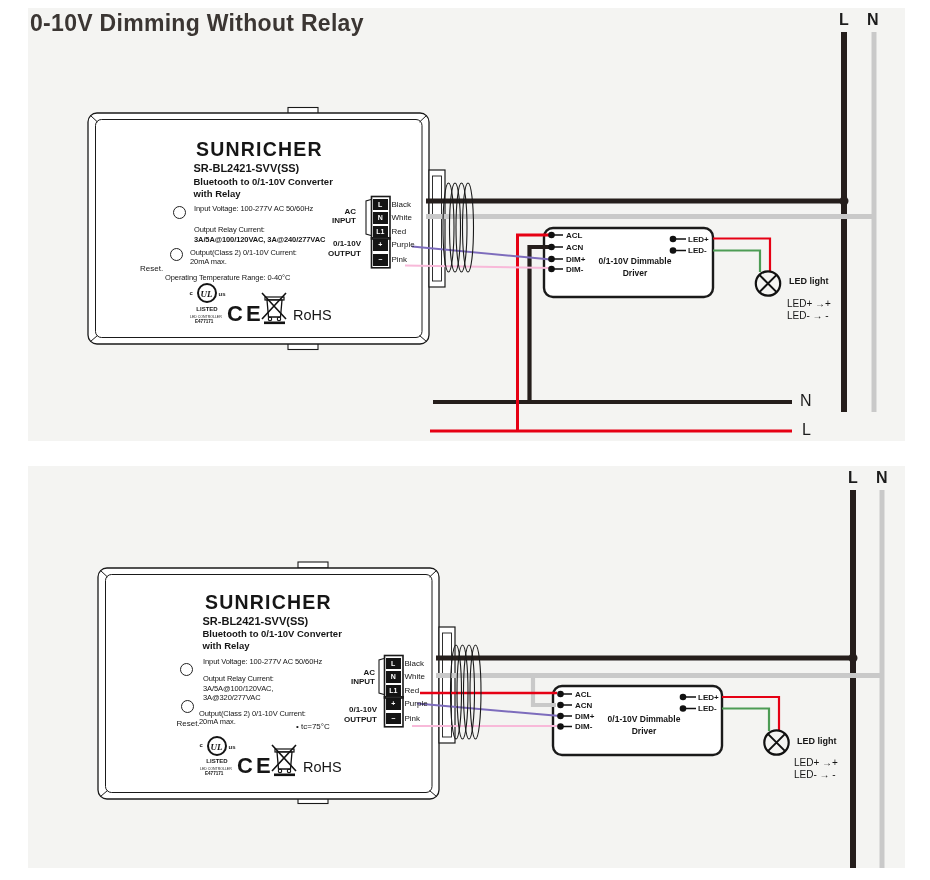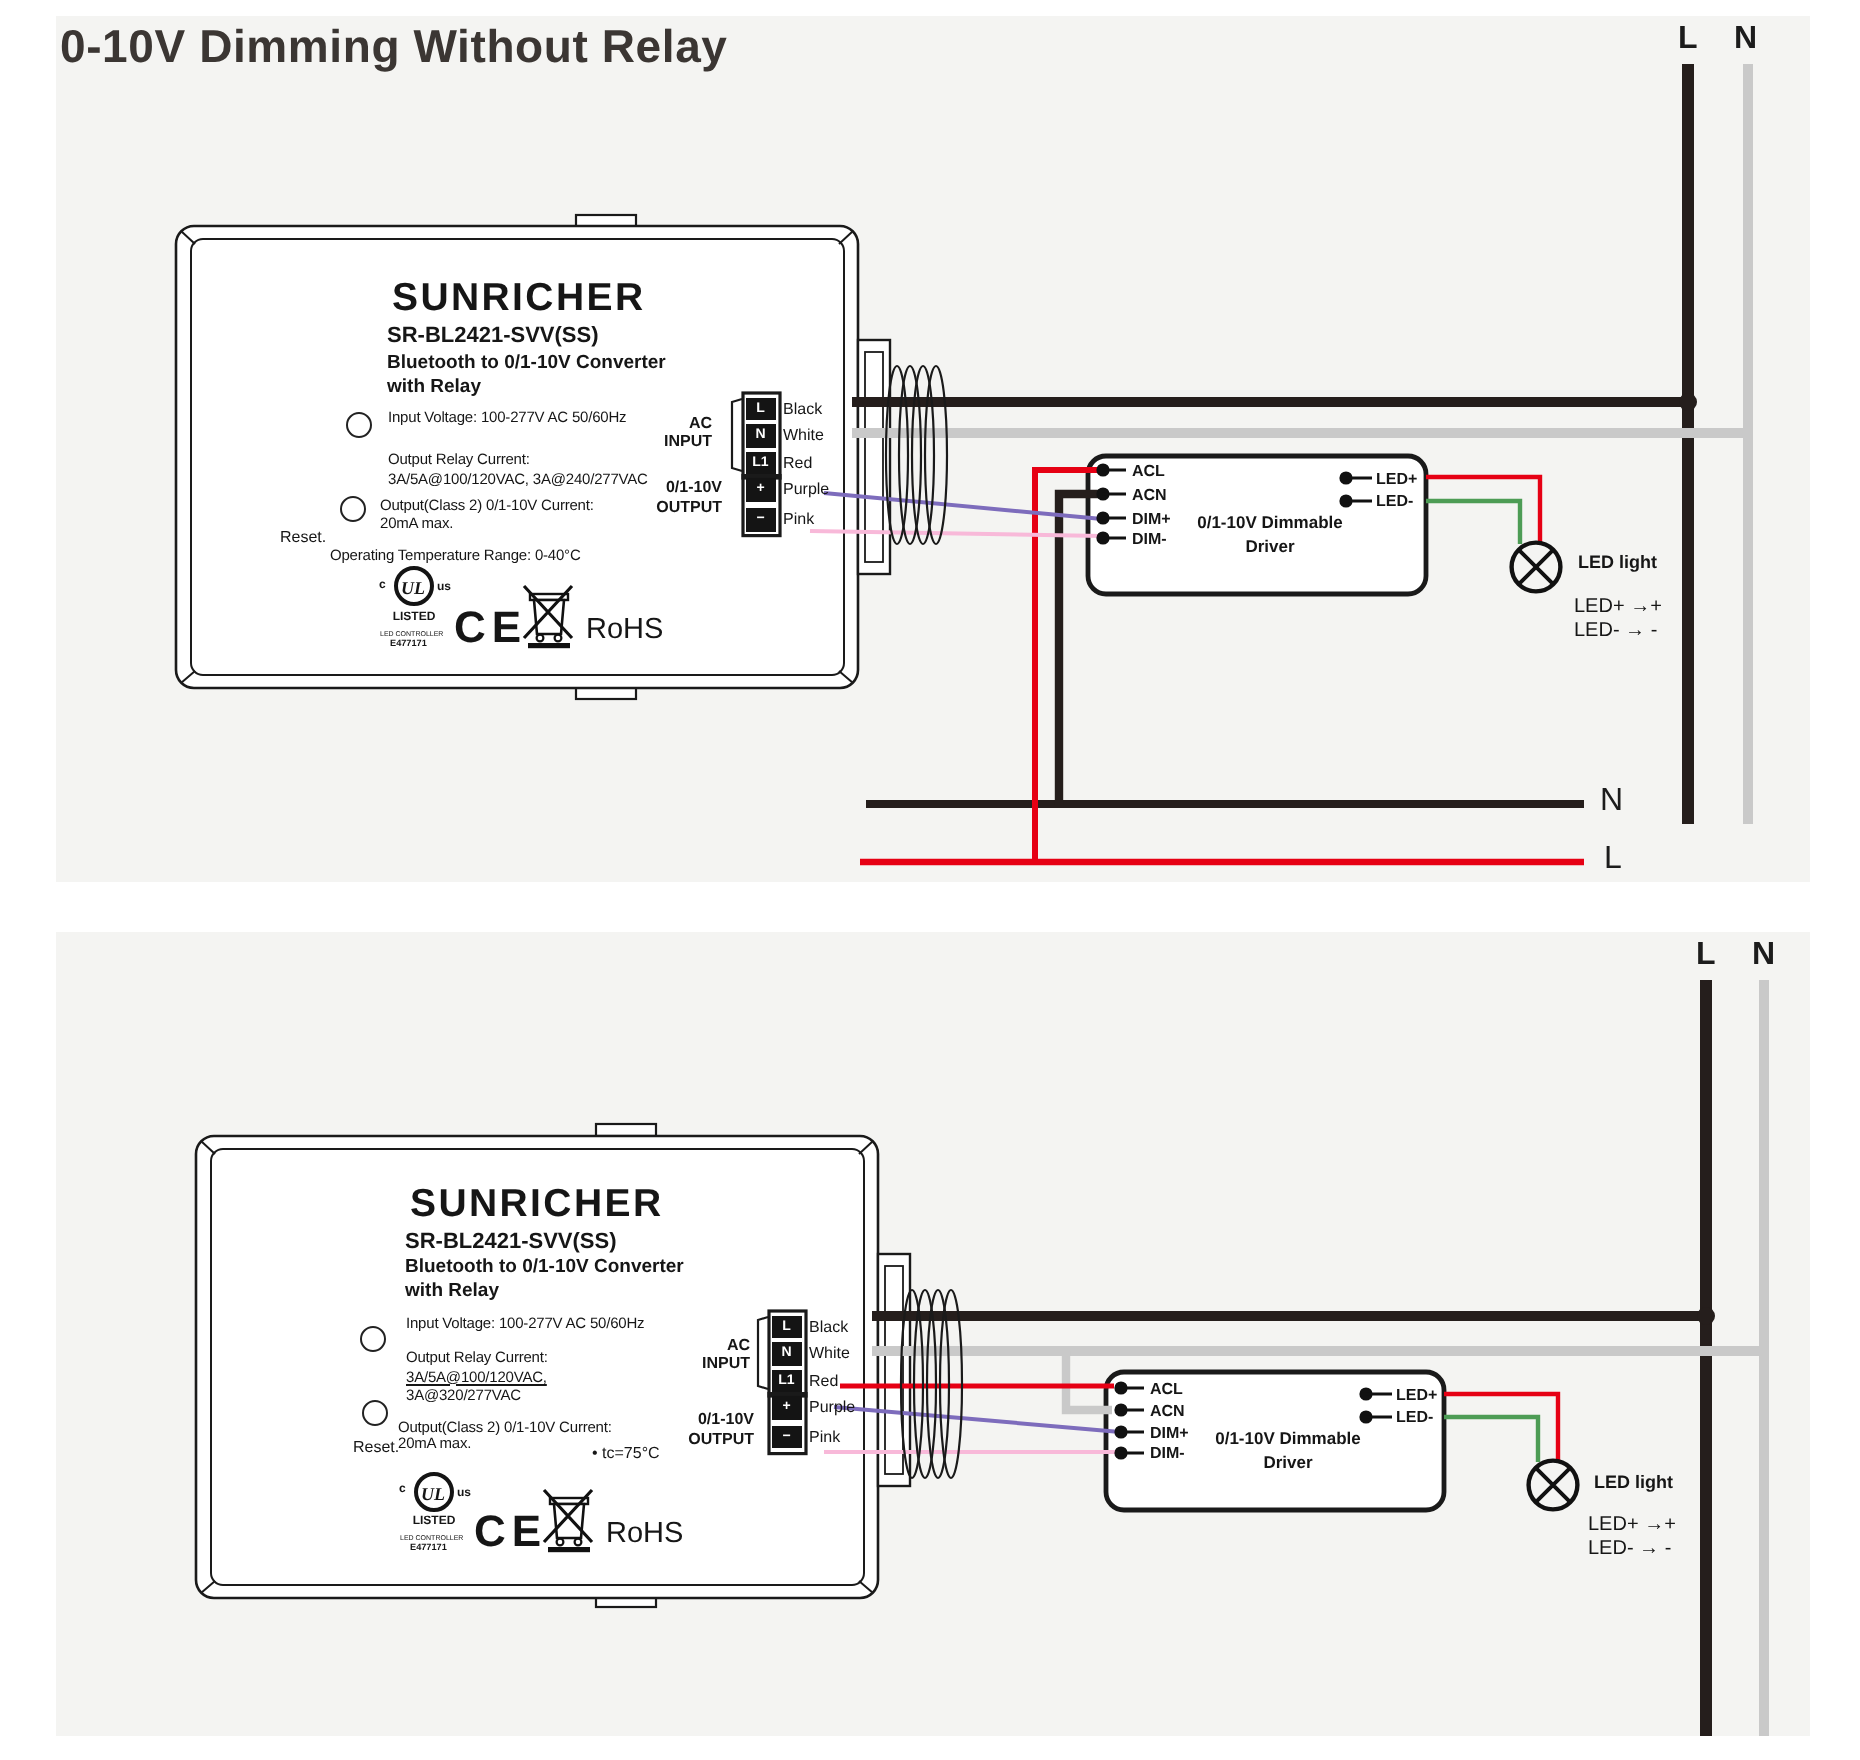--- a/index.html
+++ b/index.html
@@ -142,21 +142,21 @@
   <div class="tx mains" style="left:867px;top:11px;">N</div>
   <div class="tx mains" style="left:800px;top:392px;font-weight:500;">N</div>
   <div class="tx mains" style="left:802px;top:421px;font-weight:500;">L</div>
 
   <div class="tx b" style="left:196px;top:137.5px;font-size:19.5px;letter-spacing:1.2px;">SUNRICHER</div>
   <div class="tx b" style="left:193.5px;top:162px;font-size:11px;">SR-BL2421-SVV(SS)</div>
   <div class="tx b" style="left:193.5px;top:175.5px;font-size:9.5px;">Bluetooth to 0/1-10V Converter</div>
   <div class="tx b" style="left:193.5px;top:187.5px;font-size:9.5px;">with Relay</div>
   <div class="tx spec" style="left:194px;top:203.5px;">Input Voltage: 100-277V AC 50/60Hz</div>
   <div class="tx spec" style="left:194px;top:225px;">Output Relay Current:</div>
-  <div class="tx spec" style="left:194px;top:234.5px;">3A/5A@100/120VAC, 3A@240/277VAC</div>
+  <div class="tx spec" style="left:194px;top:234.5px;font-weight:bold;">3A/5A@100/120VAC, 3A@240/277VAC</div>
   <div class="tx spec" style="left:190px;top:247.5px;">Output(Class 2) 0/1-10V Current:</div>
   <div class="tx spec" style="left:190px;top:256.5px;">20mA max.</div>
   <div class="tx" style="left:140px;top:263.5px;font-size:8px;">Reset.</div>
   <div class="tx spec" style="left:165px;top:272.5px;">Operating Temperature Range: 0-40°C</div>
   <div class="ind" style="left:173px;top:205.5px;"></div>
   <div class="ind" style="left:169.5px;top:247.5px;"></div>
 
   <div class="tx b" style="left:320px;top:207px;width:36px;text-align:right;font-size:8px;">AC</div>
   <div class="tx b" style="left:320px;top:215.5px;width:36px;text-align:right;font-size:8px;">INPUT</div>
   <div class="tx b" style="left:320px;top:238.5px;width:41px;text-align:right;font-size:8px;">0/1-10V</div>
@@ -205,21 +205,21 @@
 
   <div class="tx mains" style="left:848px;top:469px;">L</div>
   <div class="tx mains" style="left:876px;top:469px;">N</div>
 
   <div class="tx b" style="left:205px;top:590.5px;font-size:19.5px;letter-spacing:1.2px;">SUNRICHER</div>
   <div class="tx b" style="left:202.5px;top:615px;font-size:11px;">SR-BL2421-SVV(SS)</div>
   <div class="tx b" style="left:202.5px;top:628px;font-size:9.5px;">Bluetooth to 0/1-10V Converter</div>
   <div class="tx b" style="left:202.5px;top:640px;font-size:9.5px;">with Relay</div>
   <div class="tx spec" style="left:203px;top:656.5px;">Input Voltage: 100-277V AC 50/60Hz</div>
   <div class="tx spec" style="left:203px;top:673.5px;">Output Relay Current:</div>
-  <div class="tx spec" style="left:203px;top:683.5px;text-decoration:underline;">3A/5A@100/120VAC,</div>
+  <div class="tx spec" style="left:203px;top:683.5px;">3A/5A@100/120VAC,</div>
   <div class="tx spec" style="left:203px;top:693px;">3A@320/277VAC</div>
   <div class="tx spec" style="left:199px;top:708.5px;">Output(Class 2) 0/1-10V Current:</div>
   <div class="tx spec" style="left:199px;top:717px;">20mA max.</div>
   <div class="tx" style="left:176.5px;top:719px;font-size:8px;">Reset.</div>
   <div class="tx" style="left:296px;top:721.5px;font-size:8px;">• tc=75°C</div>
   <div class="ind" style="left:180px;top:663px;"></div>
   <div class="ind" style="left:181px;top:700px;"></div>
 
   <div class="tx b" style="left:338px;top:668px;width:37px;text-align:right;font-size:8px;">AC</div>
   <div class="tx b" style="left:338px;top:676.5px;width:37px;text-align:right;font-size:8px;">INPUT</div>

